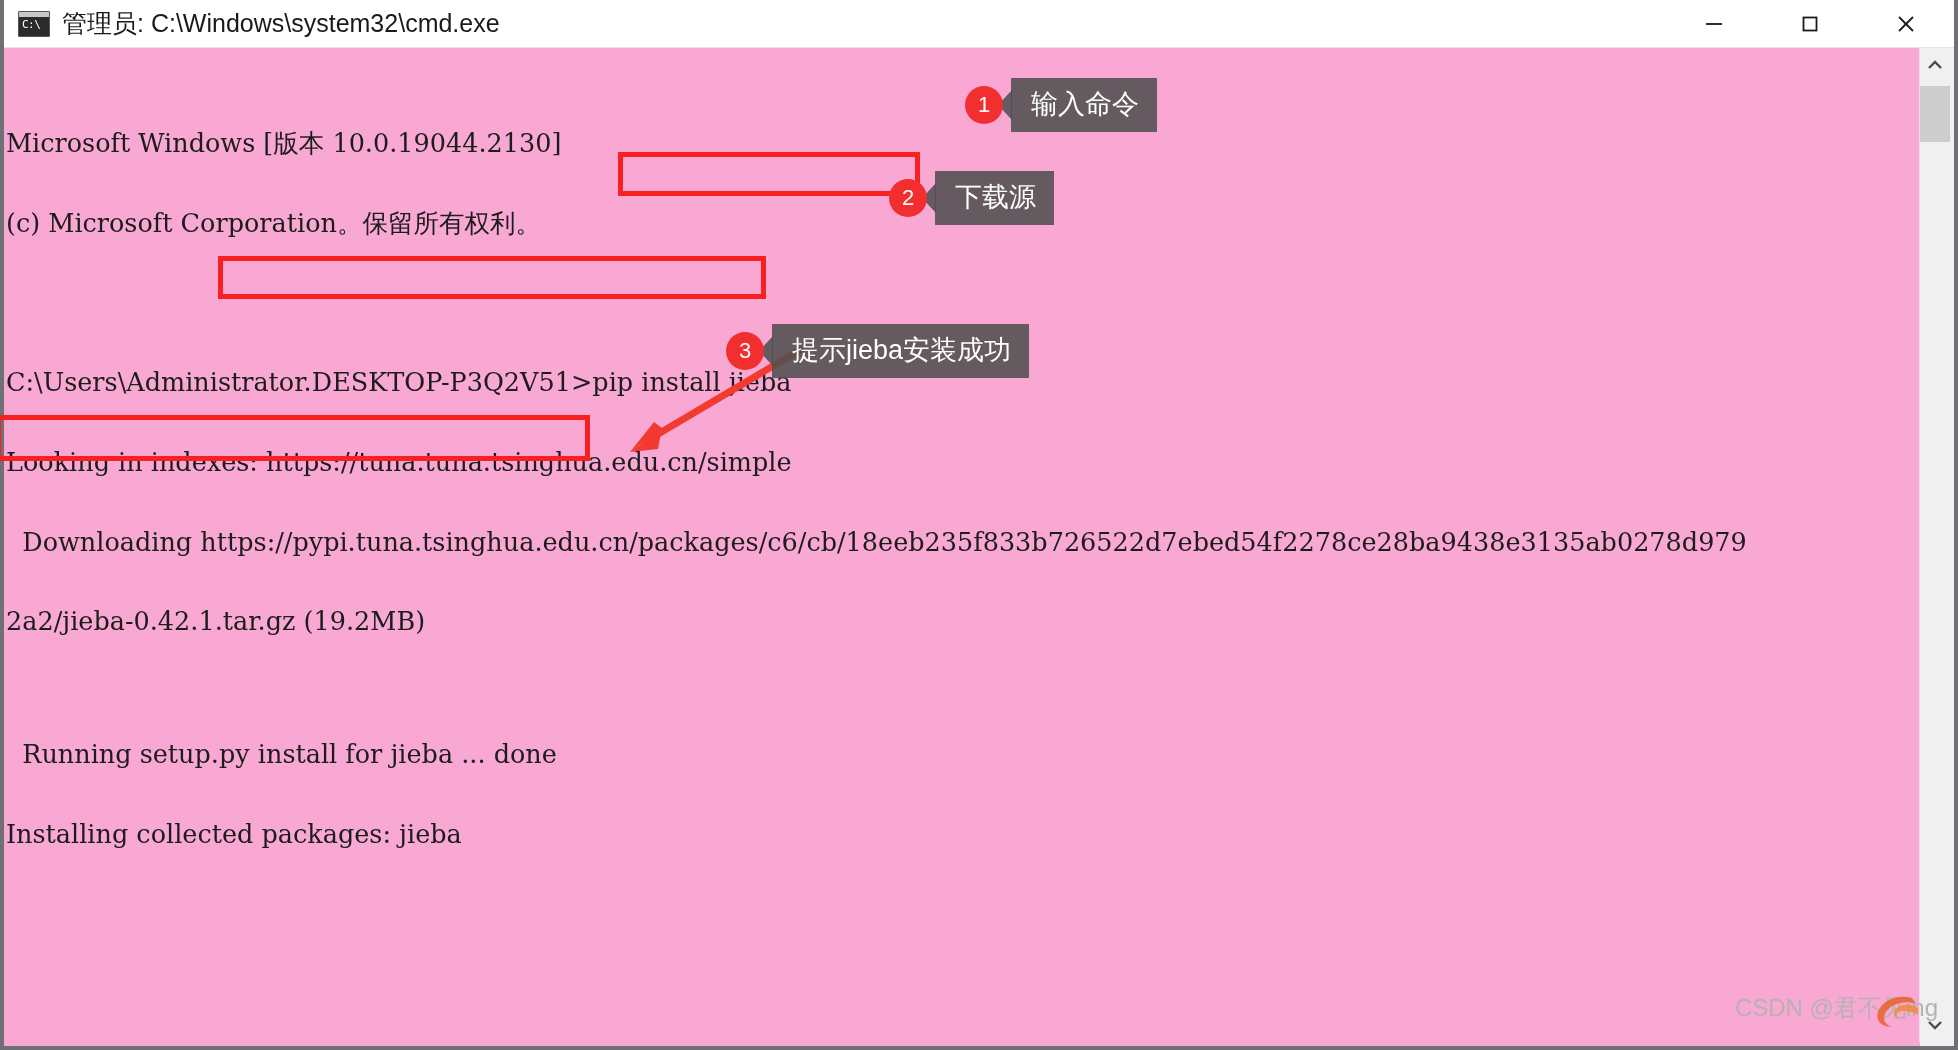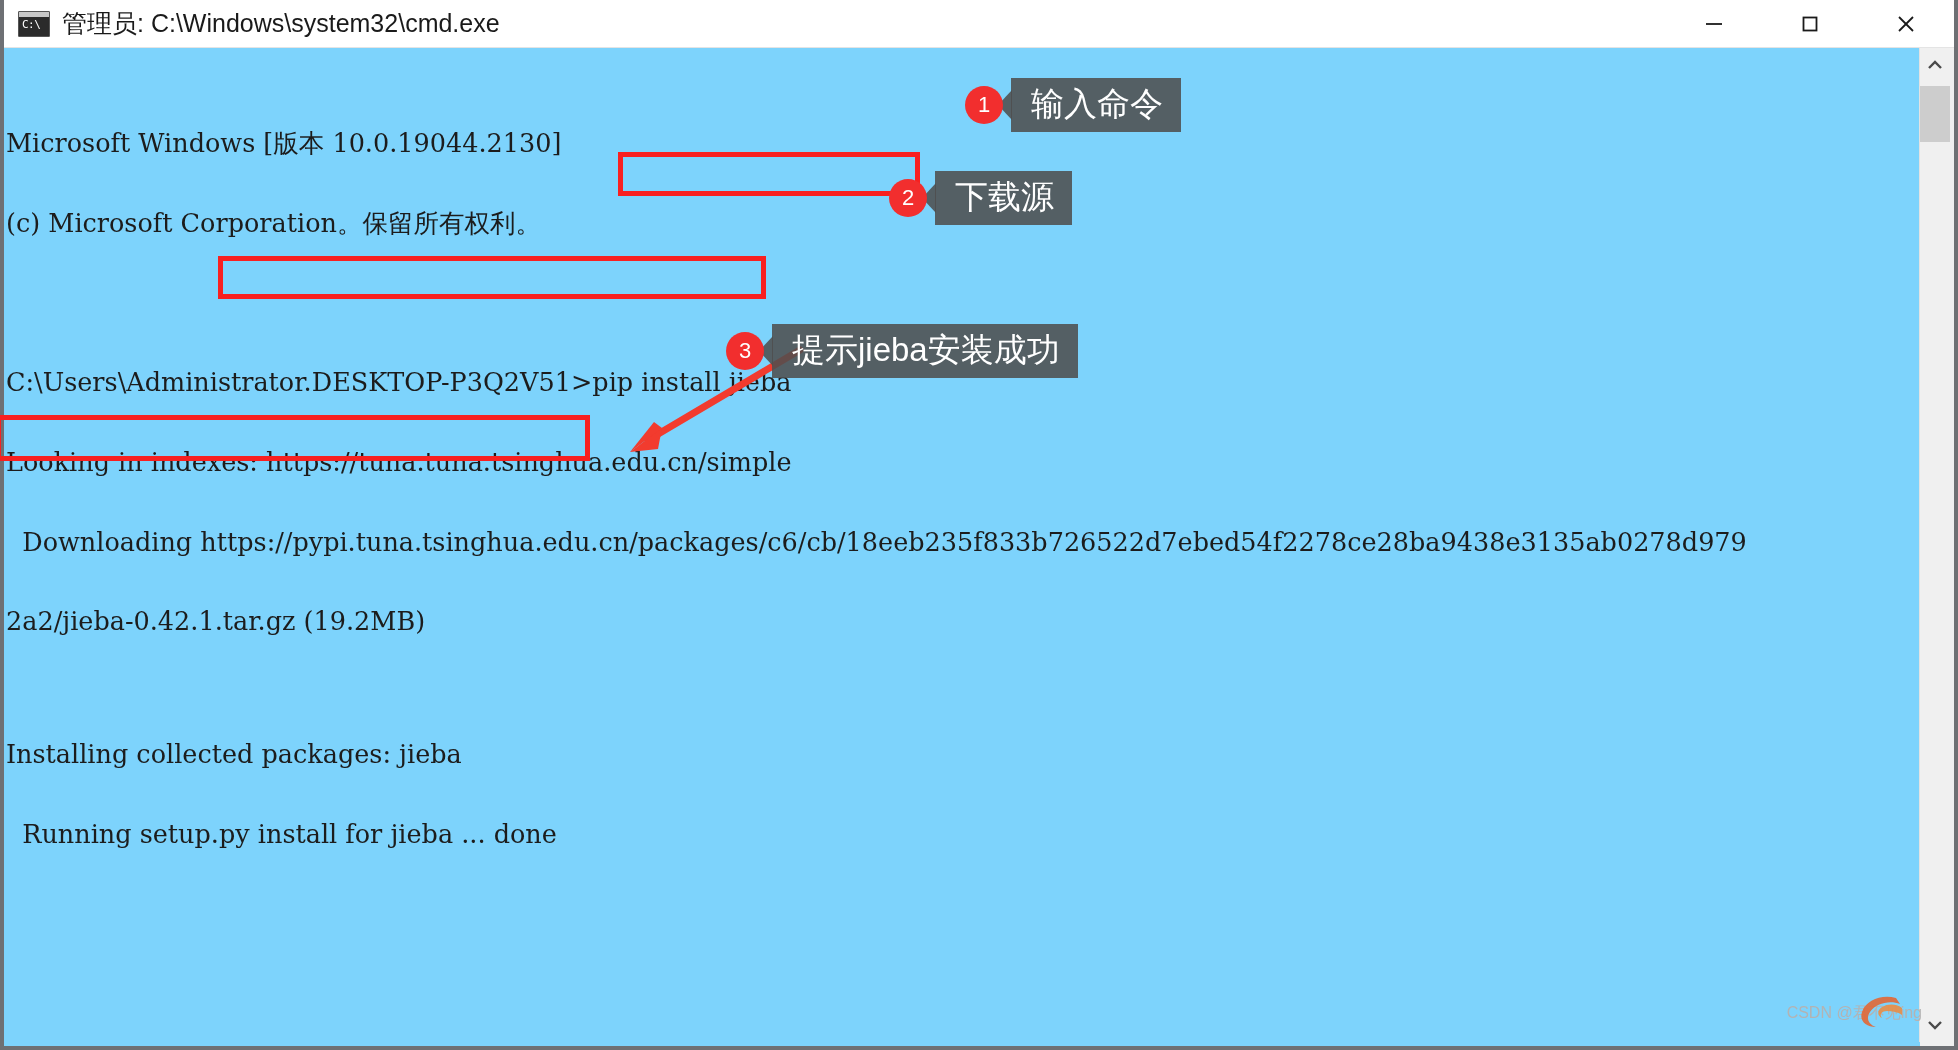--- a/index.html
+++ b/index.html
@@ -94,21 +94,21 @@
   }
   .winbtn svg { display: block; }
 
   
   #console {
     position: absolute;
     left: 0;
     top: 48px;
     right: 34px;
     bottom: 0;
-    background: #7dd3fc;
+    background: #f9a8d4;
     overflow: hidden;
     font-family: "DejaVu Serif", "Liberation Serif", serif;
   }
   #console-text {
     position: absolute;
     left: 2px;
     top: 2px;
     white-space: pre;
     font-size: 25.5px;
     line-height: 26.6px;
@@ -180,21 +180,21 @@
     align-items: center;
     justify-content: center;
     flex: none;
     z-index: 2;
   }
   .callout-bubble {
     position: relative;
     margin-left: 8px;
     background: rgba(78,78,78,0.88);
     color: #ffffff;
-    font-size: 33px;
+    font-size: 27px;
     font-family: "Liberation Sans", sans-serif;
     padding: 9px 18px 11px 20px;
     white-space: nowrap;
     line-height: 34px;
   }
   .callout-bubble::before {
     content: "";
     position: absolute;
     left: -13px;
     top: 50%;
@@ -206,23 +206,23 @@
   #arrow-1 {
     position: absolute;
     left: 600px;
     top: 336px;
     pointer-events: none;
   }
 
   
   #watermark {
     position: absolute;
-    right: 32px;
+    right: 16px;
     bottom: 22px;
-    font-size: 16px;
+    font-size: 24px;
     color: #b3b3b3;
     font-family: "Liberation Sans", sans-serif;
     white-space: nowrap;
   }
   #wm-logo {
     position: absolute;
     right: 16px;
     bottom: -4px;
     width: 54px;
     height: 40px;
@@ -268,22 +268,22 @@
 
         <div class="line">Microsoft Windows [版本 10.0.19044.2130]</div>
         <div class="line">(c) Microsoft Corporation。保留所有权利。</div>
         <div class="line">&nbsp;</div>
         <div class="line">C:\Users\Administrator.DESKTOP-P3Q2V51&gt;pip install jieba</div>
         <div class="line">Looking in indexes: https://tuna.tuna.tsinghua.edu.cn/simple</div>
         <div class="line">  Downloading https://pypi.tuna.tsinghua.edu.cn/packages/c6/cb/18eeb235f833b726522d7ebed54f2278ce28ba9438e3135ab0278d979</div>
         <div class="line">2a2/jieba-0.42.1.tar.gz (19.2MB)</div>
 
 
+        <div class="line">  Running setup.py install for jieba ... done</div>
         <div class="line">Installing collected packages: jieba</div>
-        <div class="line">  Running setup.py install for jieba ... done</div>
         
         
         
         
         
 
       </div>
     </div>
 
     <div id="scrollbar">

